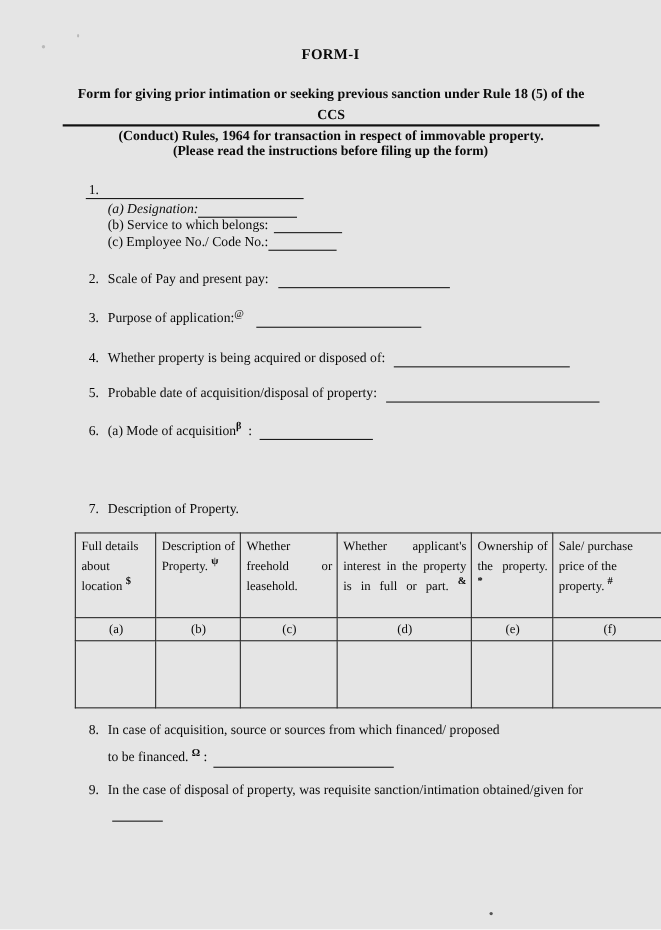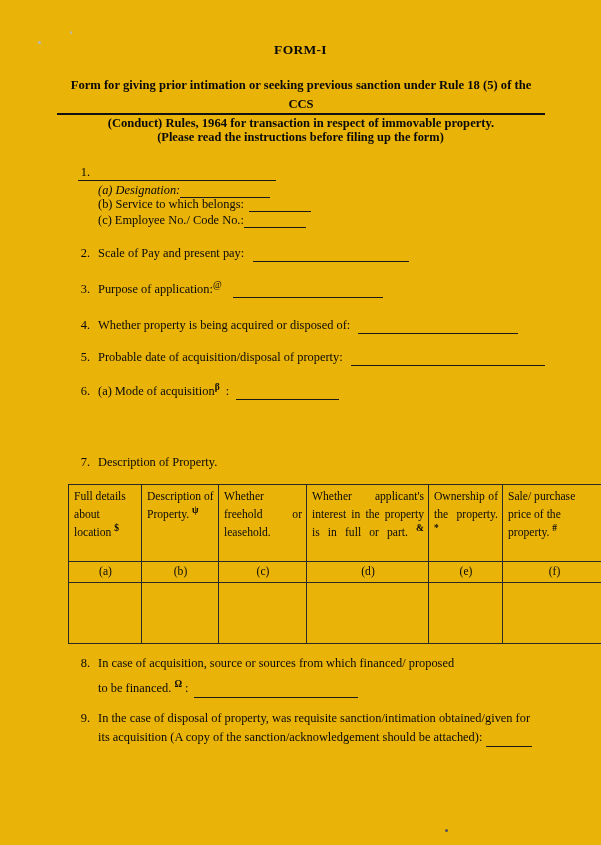--- a/index.html
+++ b/index.html
@@ -8,21 +8,21 @@
     background: #ffffff;
   }
   body {
     font-family: "Liberation Serif", "DejaVu Serif", serif;
     color: #0a0a0a;
   }
   .page {
     position: relative;
     width: 601px;
     height: 845px;
-    background: #eab308;
+    background: #e5e5e5;
     overflow: hidden;
     margin: 0 auto;
   }
 
   
   .speck {
     position: absolute;
     background: #b9b9b9;
     border-radius: 50%;
   }
@@ -267,16 +267,16 @@
 
   <div class="item-wrap" style="left:72px;top:654px;width:440px;">
     <span class="num">8.</span>
     <span class="body">In case of acquisition, source or sources from which financed/ proposed</span>
     <span class="body" style="margin-top:6px;"><span>to be financed.</span> <span class="sup">Ω</span> <span>:</span><span class="blank" style="width:164px;margin-left:5px;"></span></span>
   </div>
 
   <div class="item-wrap" style="left:72px;top:709px;width:470px;">
     <span class="num">9.</span>
     <span class="body">In the case of disposal of property, was requisite sanction/intimation obtained/given for</span>
-    <span class="body"><span>its acquisition (A copy of the sanction/acknowledgement should be attached):</span><span class="blank" style="width:46px;margin-left:4px;"></span></span>
+    <span class="body"><span class="blank" style="width:46px;margin-left:4px;"></span></span>
   </div>
 
 </div>
 
 </body></html>

